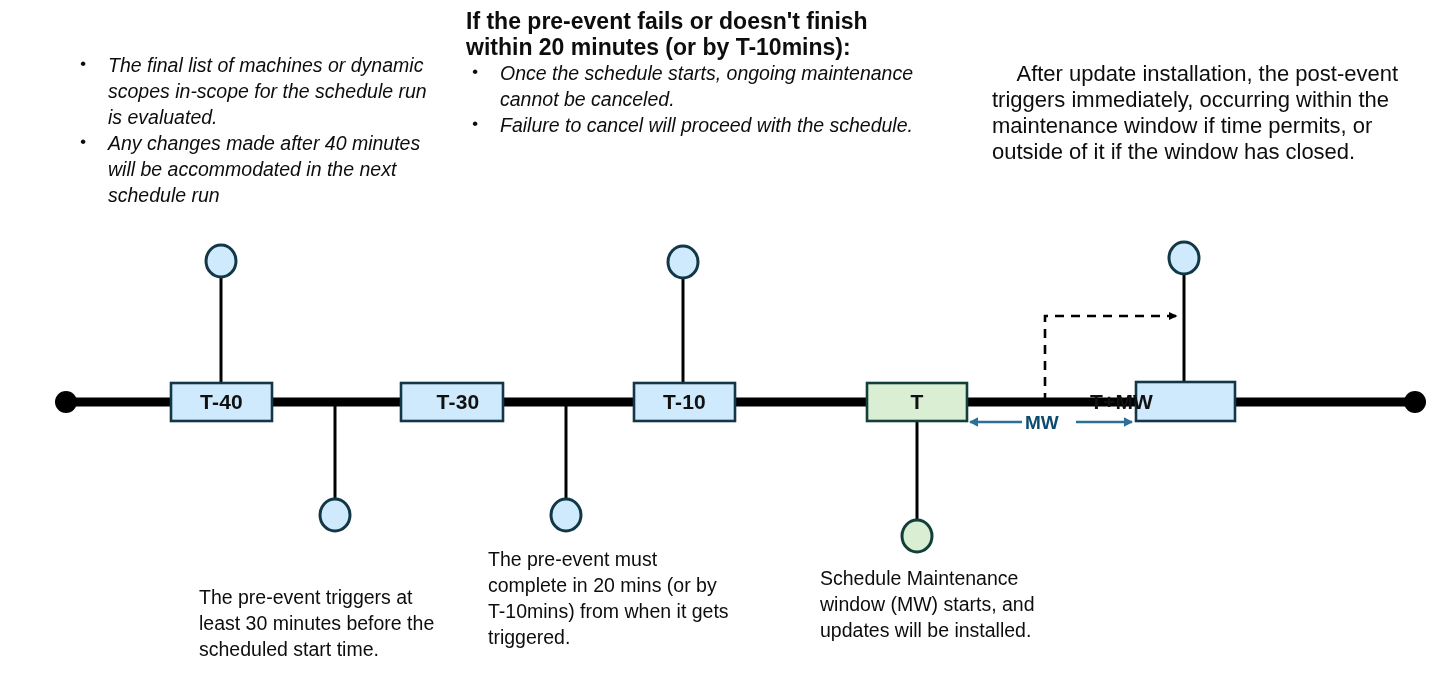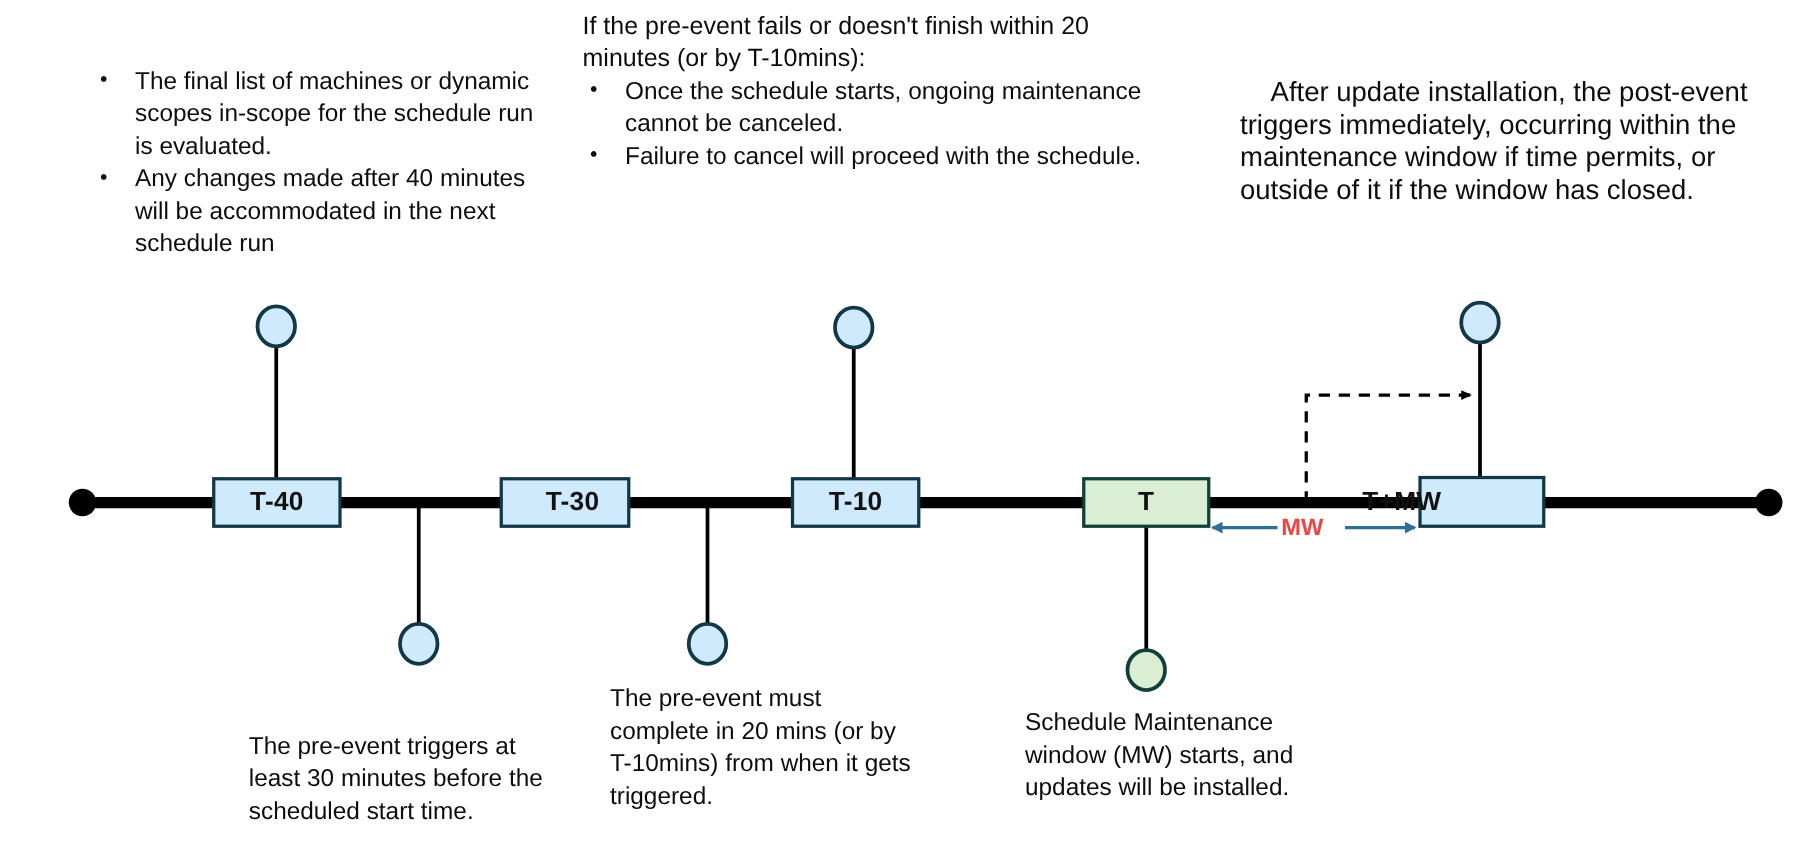--- a/index.html
+++ b/index.html
@@ -20,29 +20,31 @@
   }
   .note {
     position: absolute;
     font-size: 22px;
     line-height: 26px;
     color: #0d0d0d;
     white-space: pre-wrap;
   }
   .note-lead {
     position: absolute;
-    font-size: 20px;
+    font-size: 23px;
     line-height: 26px;
     color: #0d0d0d;
+    font-weight: bold;
   }
   .bullet-list {
     position: absolute;
     margin: 0;
     padding: 0;
     list-style: none;
+    font-style: italic;
   }
   .bullet-list li {
     position: relative;
     font-size: 19.5px;
     line-height: 26px;
     color: #0d0d0d;
     padding-left: 34px;
     margin: 0;
   }
   .bullet-list li::before {
@@ -69,21 +71,21 @@
     font-size: 21px;
     font-weight: bold;
     color: #111111;
     letter-spacing: 0.2px;
     pointer-events: none;
   }
   .mw-label {
     position: absolute;
     font-size: 19px;
     font-weight: bold;
-    color: #ef4444;
+    color: #0c4a6e;
   }
   .caption {
     position: absolute;
     font-size: 19.5px;
     line-height: 26px;
     color: #0d0d0d;
   }
 </style>
 </head>
 <body>

